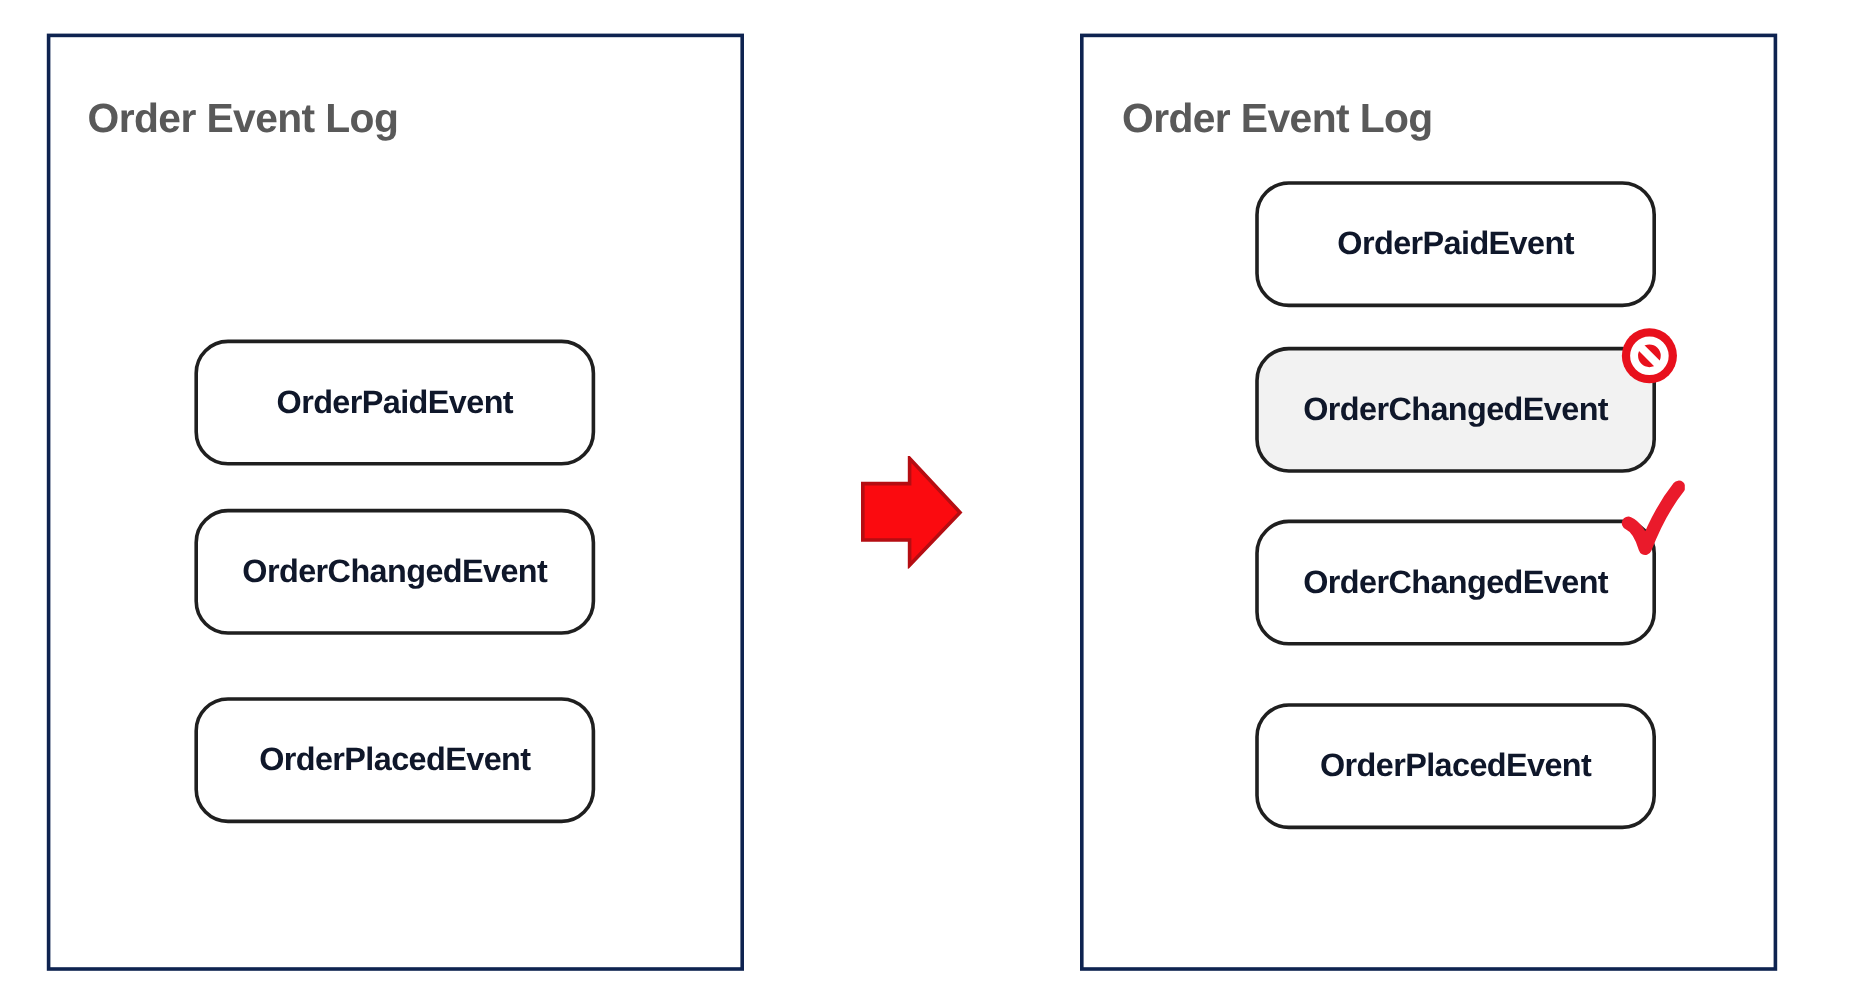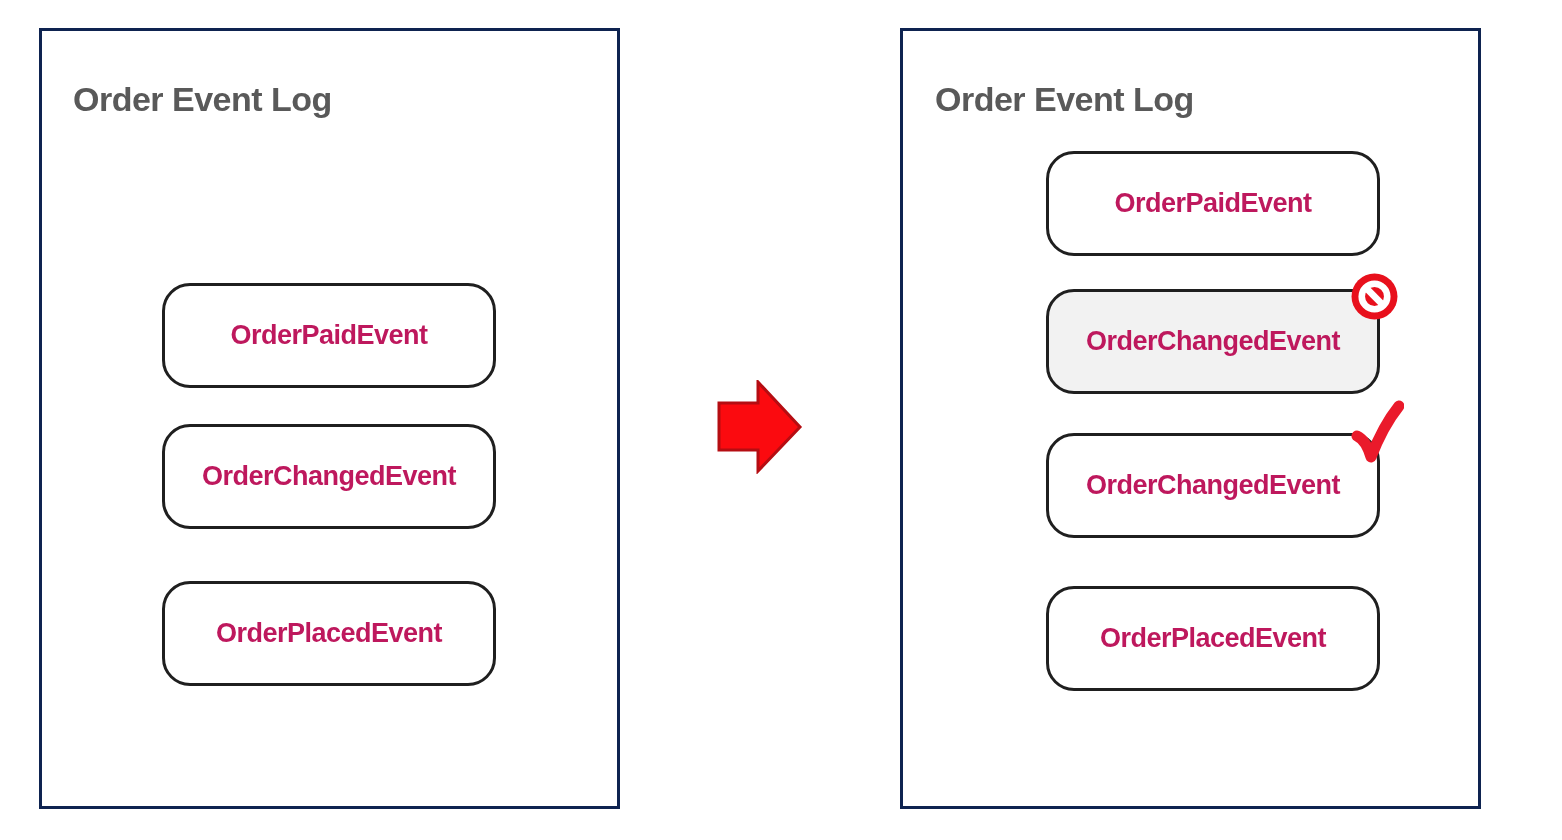--- a/index.html
+++ b/index.html
@@ -39,21 +39,21 @@
     height: 99px;
     border: 3px solid #1f1f1f;
     border-radius: 28px;
     background: #ffffff;
     display: flex;
     align-items: center;
     justify-content: center;
     font-size: 27px;
     font-weight: bold;
     letter-spacing: -0.5px;
-    color: #be185d;
+    color: #0f172a;
     white-space: nowrap;
     box-sizing: content-box;
   }
   .event-box.disabled { background: #f2f2f2; }
   
   .lbox0 { left: 162px; top: 283px; }
   .lbox1 { left: 162px; top: 424px; }
   .lbox2 { left: 162px; top: 581px; }
   
   .rbox0 { left: 1046px; top: 151px; }

